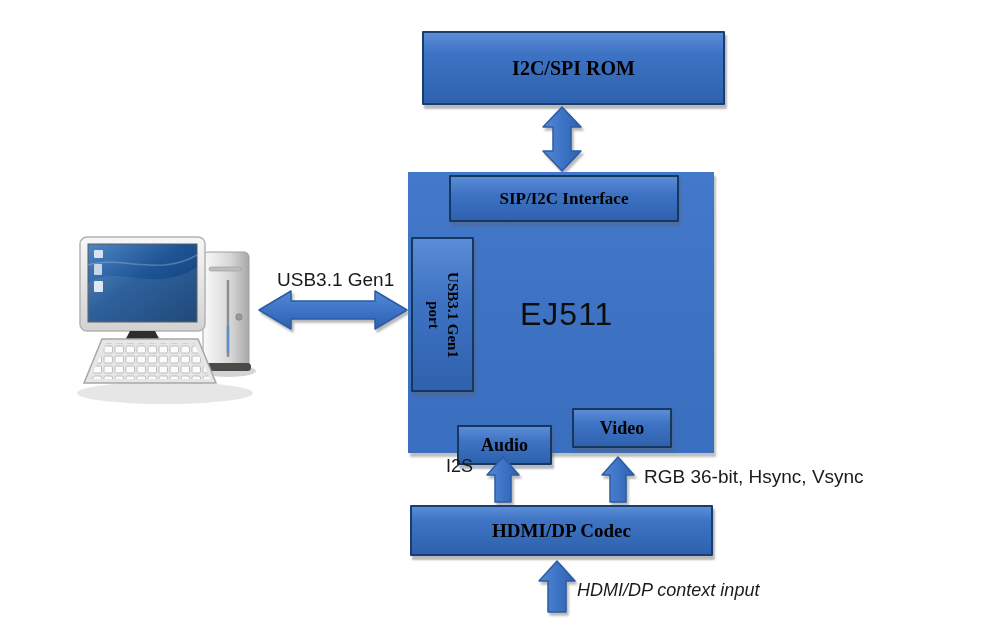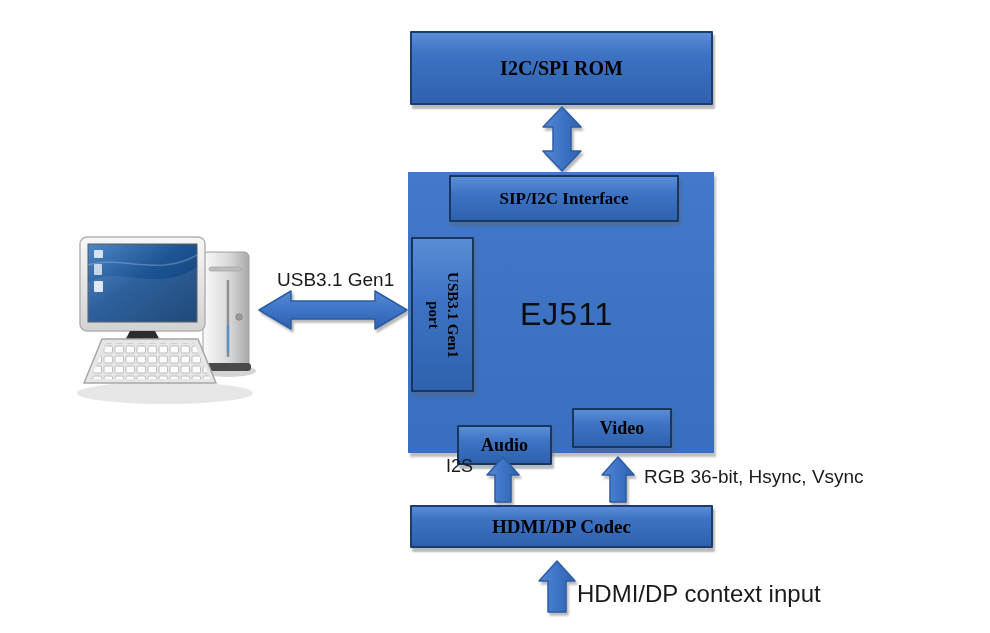--- a/index.html
+++ b/index.html
@@ -20,52 +20,52 @@
   }
   .inner-blk{
     background:linear-gradient(180deg,var(--block-fill-light,#5a8dd6) 0%,var(--block-fill,#3e73c4) 40%,var(--block-fill-dark,#2e62ae) 100%);
     border:2px solid var(--inner-border,#17375e);
     box-shadow:2px 4px 2px rgba(90,100,120,.45);
     border-radius:1px;
   }
   .serif-label{
     font-family:"Liberation Serif",serif;font-weight:bold;color:#000;white-space:nowrap;
   }
-  .rom{left:410px;top:31px;width:303px;height:74px;}
+  .rom{left:422px;top:31px;width:303px;height:74px;}
   .rom .serif-label{font-size:20px;}
   .main-blk{
     left:408px;top:172px;width:306px;height:281px;
     background:linear-gradient(180deg,#4478ca 0%,var(--block-fill,#3e73c4) 50%,#3a6ebe 100%);
     box-shadow:2px 4px 2px rgba(128,128,128,.5);
   }
   .sip{left:41px;top:3px;width:230px;height:47px;}
   .sip .serif-label{font-size:17px;}
   .port{left:3px;top:65px;width:63px;height:155px;}
   .port-text{
     transform:rotate(90deg);text-align:center;font-size:15px;line-height:19px;
   }
   .port-text span{display:block;}
   .ej511{
     position:absolute;left:112px;top:124px;font-size:32px;color:#0d0d0d;
     font-family:"Liberation Sans",sans-serif;letter-spacing:1px;white-space:nowrap;
   }
   .audio{left:49px;top:241px;width:95px;height:40px;margin-top:12px;}
   .video{left:164px;top:236px;width:100px;height:40px;}
   .audio .serif-label,.video .serif-label{font-size:18px;}
-  .codec{left:410px;top:505px;width:303px;height:43px;}
+  .codec{left:410px;top:505px;width:303px;height:51px;}
   .codec .serif-label{font-size:19px;}
   
   .arrow{position:absolute;filter:drop-shadow(2px 3px 1px rgba(125,125,125,.55));}
   .arr-shape{stroke:var(--arrow-border,#2b5ca5);stroke-width:1.5;stroke-linejoin:round;}
   
   .txt{position:absolute;color:var(--label-color,#1a1a1a);white-space:nowrap;}
   .lbl-usb{left:277px;top:269px;font-size:19px;}
   .lbl-i2s{left:446px;top:456px;font-size:18px;}
   .lbl-rgb{left:644px;top:466px;font-size:19px;}
-  .lbl-hdmi{left:577px;top:580px;font-size:24px;}
+  .lbl-hdmi{left:577px;top:580px;font-size:18px;font-style:italic;}
   
   .pc{position:absolute;left:70px;top:225px;}
 </style>
 </head>
 <body>
 
 <div class="canvas">
 
   <div class="blk outer-blk rom">
     <span class="serif-label">I2C/SPI ROM</span>

